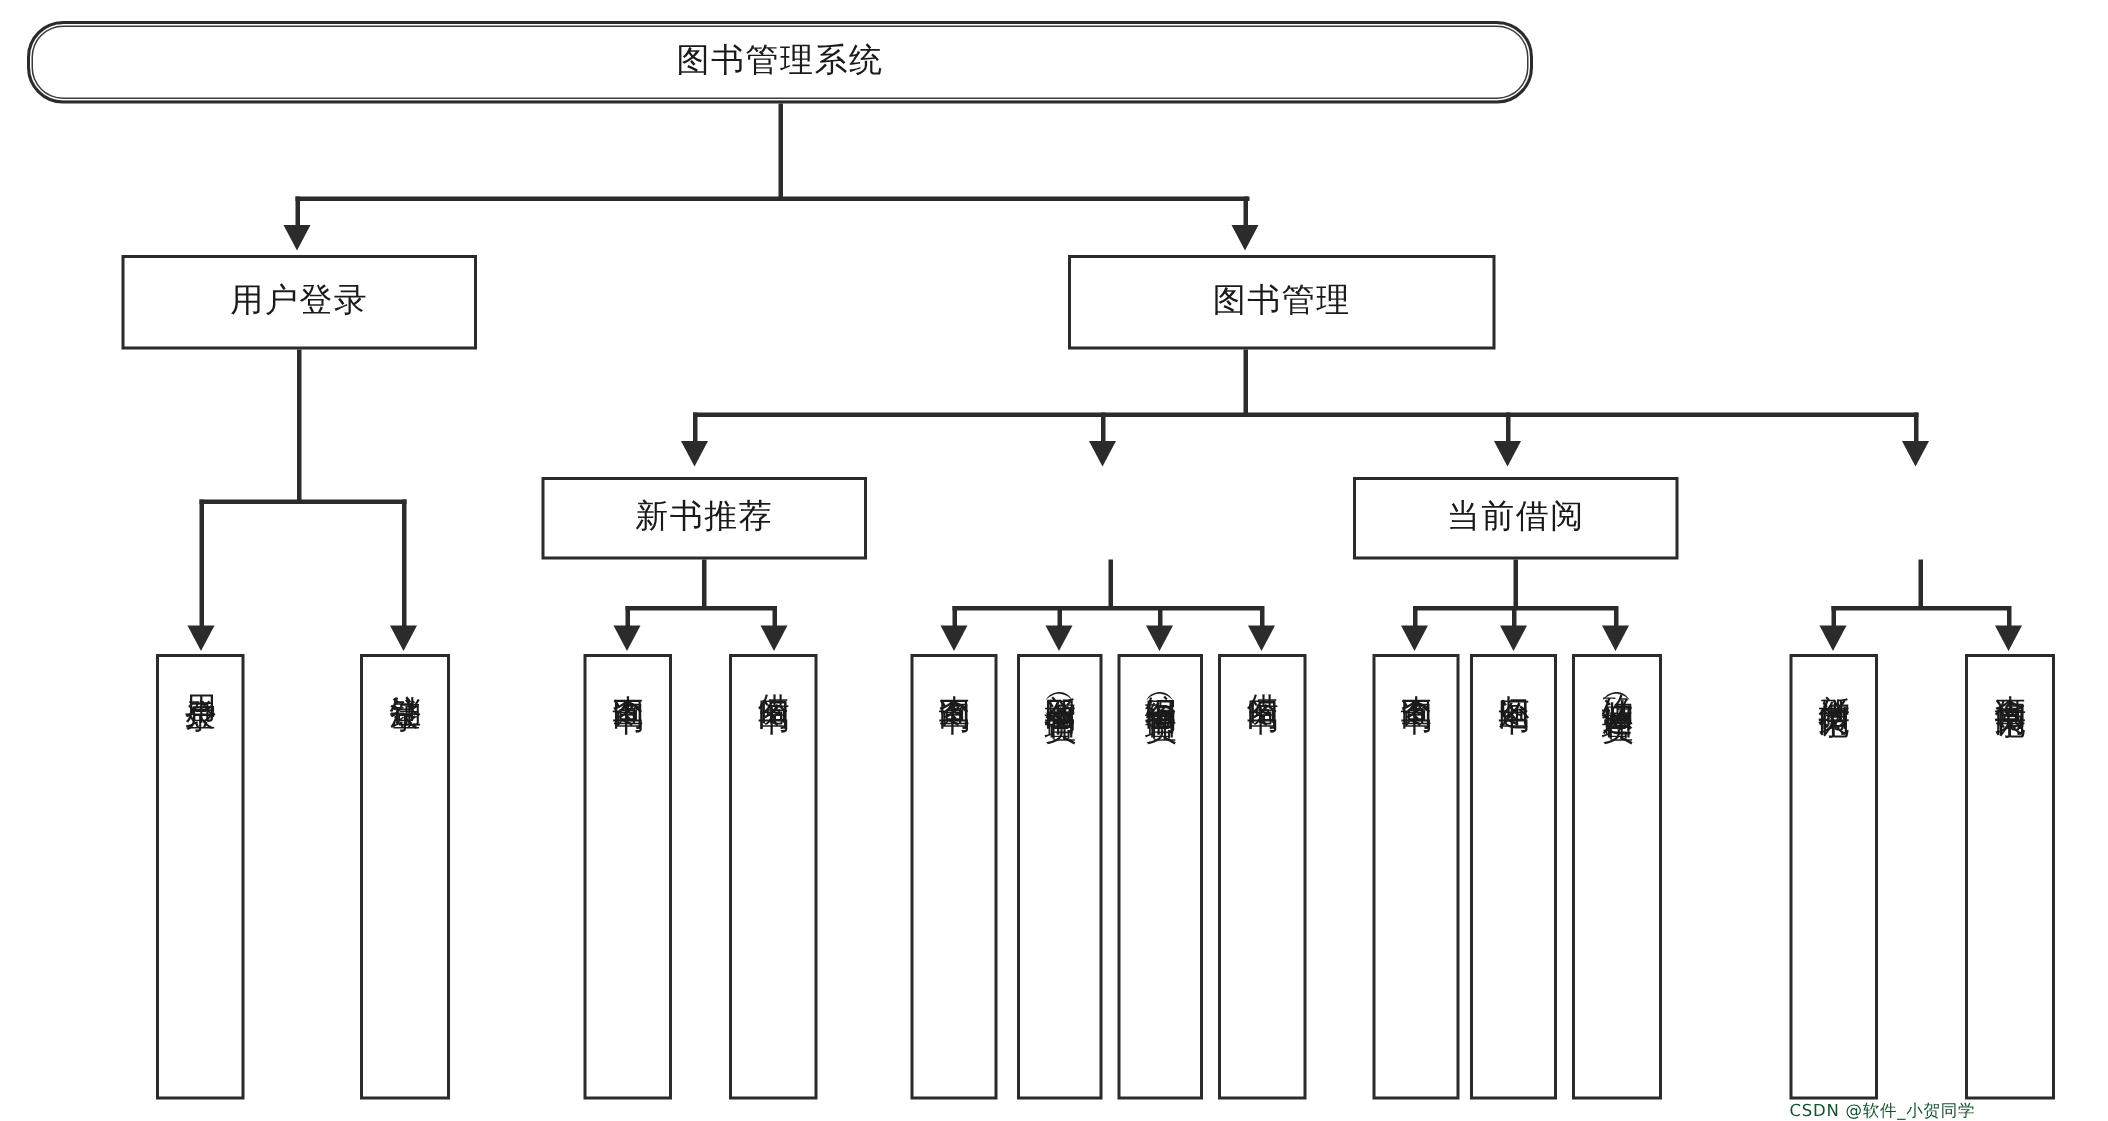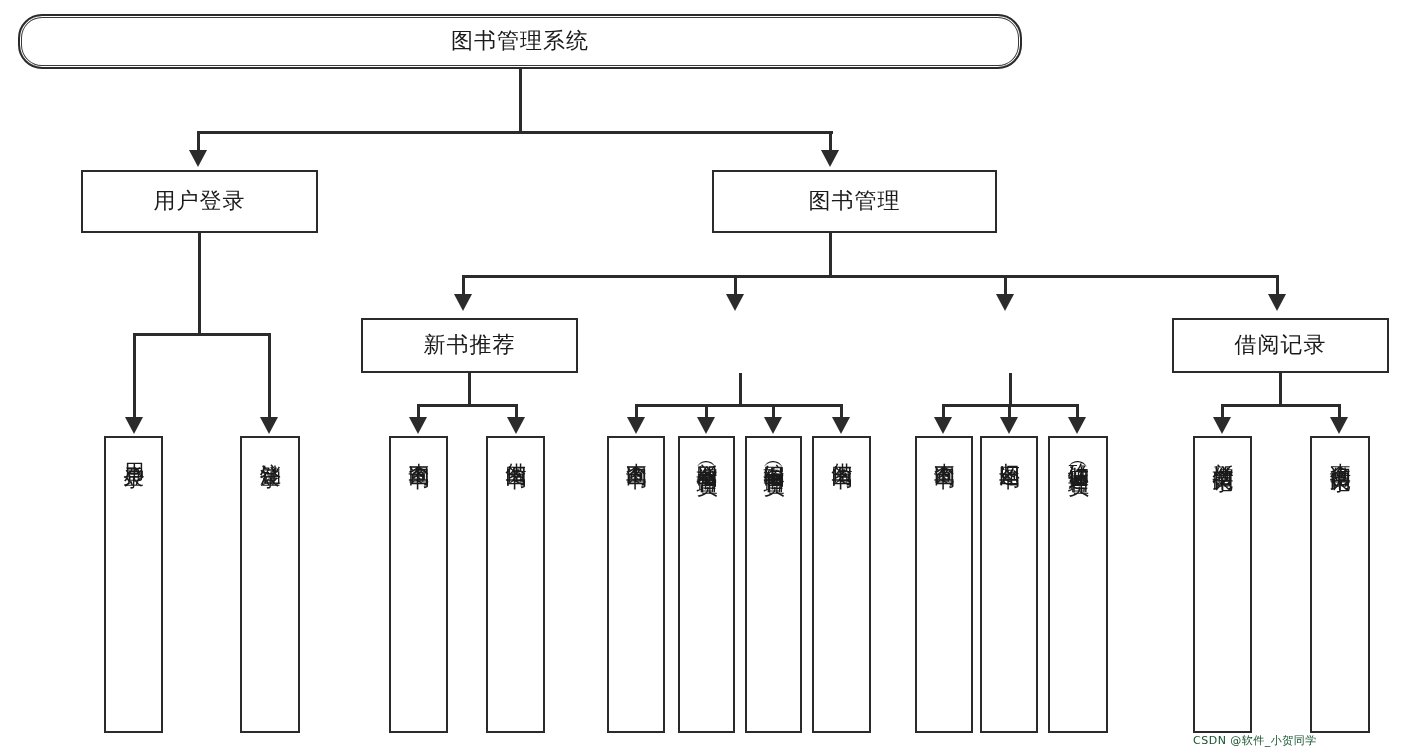--- a/index.html
+++ b/index.html
@@ -122,22 +122,22 @@
   <div class="vline" style="left:734px; top:275px; height:22px;"></div>
   <div class="arrow" style="left:726px; top:294px;"></div>
   <div class="vline" style="left:1004px; top:275px; height:22px;"></div>
   <div class="arrow" style="left:996px; top:294px;"></div>
   <div class="vline" style="left:1276px; top:275px; height:22px;"></div>
   <div class="arrow" style="left:1268px; top:294px;"></div>
 
   <div class="node horiz" style="left:361px; top:318px; width:217px; height:55px;">
     <span>新书推荐</span>
   </div>
-  <div class="node horiz" style="left:1172px; top:318px; width:217px; height:55px;">
-    <span>借阅记录</span>
+  <div class="node horiz" style="left:902px; top:318px; width:217px; height:55px;">
+    <span>当前借阅</span>
   </div>
 
   <div class="vline" style="left:468px; top:373px; height:33px;"></div>
   <div class="hline" style="left:417px; top:404px; width:101px;"></div>
   <div class="vline" style="left:417px; top:404px; height:15px;"></div>
   <div class="arrow" style="left:409px; top:417px;"></div>
   <div class="vline" style="left:515px; top:404px; height:15px;"></div>
   <div class="arrow" style="left:507px; top:417px;"></div>
 
   <div class="vline" style="left:739px; top:373px; height:33px;"></div>

